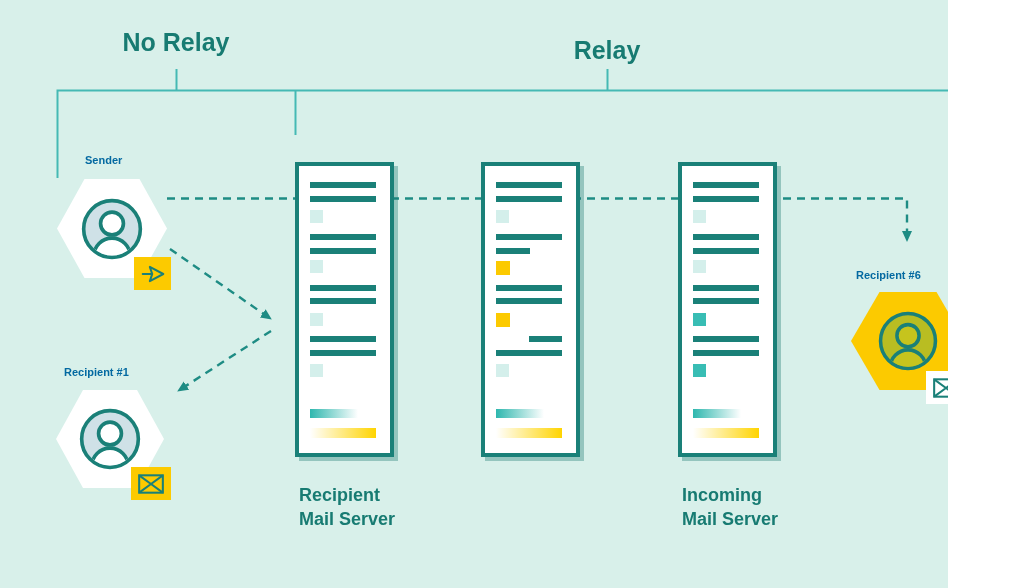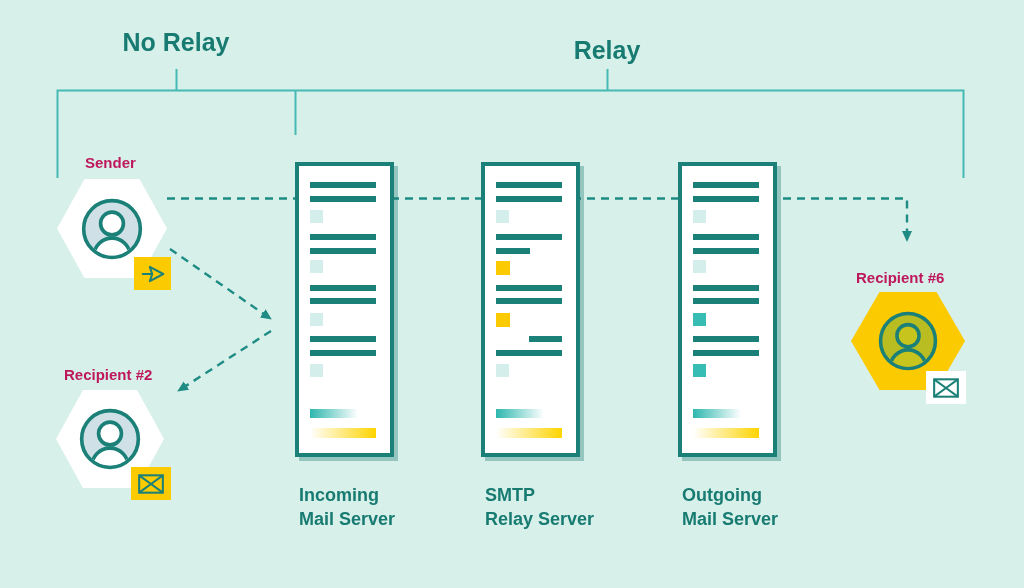--- a/index.html
+++ b/index.html
@@ -1,33 +1,33 @@
 <!DOCTYPE html>
 <html><head>
 <meta charset="utf-8">
 <style>
   html,body{margin:0;padding:0;}
   .canvas{
     position:relative;
-    width:1024px;height:588px;
+    width:948px;height:588px;
     background:#d8f0ea;
     overflow:hidden;
     font-family:"Liberation Sans", sans-serif;
   }
   
   .hdr{
     position:absolute;top:28px;width:220px;
     text-align:center;
     font-size:25px;font-weight:bold;color:#177b72;
   }
   .hdr-no-relay{left:66px;}
   .hdr-relay{left:497px;margin-top:8px;}
   .actor-label{
     position:absolute;
-    font-size:15px;font-weight:bold;color:#be185d;
+    font-size:11px;font-weight:bold;color:#0369a1;
     white-space:nowrap;
   }
   .lbl-sender{left:85px;top:154px;}
   .lbl-r1{left:64px;top:366px;}
   .lbl-r2{left:856px;top:269px;}
   .server-label{
     position:absolute;top:483px;
     font-size:18px;font-weight:bold;color:#177b72;
     line-height:24px;white-space:nowrap;
   }
@@ -126,21 +126,21 @@
         <circle cx="35" cy="65" r="20" fill="#ffffff" stroke="#1a8078" stroke-width="4"></circle>
       </g>
     </svg>
   </div>
   <div class="icon-sq icon-sq-yellow icon-plane">
     <svg width="30" height="26" viewBox="0 0 38 32">
       <path d="M6,16 L17,16 M15,7 L32,16 L15,25 L18,16 Z" fill="none" stroke="#1a8078" stroke-width="2.6" stroke-linejoin="round" stroke-linecap="round"></path>
     </svg>
   </div>
 
-  <div class="actor-label lbl-r1">Recipient #2</div>
+  <div class="actor-label lbl-r1">Recipient #1</div>
   <div class="hex hex-white hex-r1">
     <svg width="64" height="64" viewBox="0 0 70 70">
       <defs>
           <clipPath id="clipB">
             <circle cx="35" cy="35" r="29"></circle>
           </clipPath>
         </defs>
       <circle cx="35" cy="35" r="31" fill="#cfe1e7" stroke="#1a8078" stroke-width="4"></circle>
       <g clip-path="url(#clipB)">
         <circle cx="35" cy="29" r="12.5" fill="#ffffff" stroke="#1a8078" stroke-width="4"></circle>
@@ -220,25 +220,21 @@
       <div class="row bar" style="top: 132px;"></div>
       <div class="row sq-teal" style="top: 147px;"></div>
       <div class="row bar" style="top: 170px;"></div>
       <div class="row bar" style="top: 184px;"></div>
       <div class="row sq-teal" style="top: 198px;"></div>
       <div class="row grad-teal" style="top: 243px;"></div>
       <div class="row grad-yellow" style="top: 262px;"></div>
     </div>
 
   <div class="server-label server-label-1">
+    <div>Recipient</div>
+    <div>Mail Server</div>
+  </div>
+  <div class="server-label server-label-3">
     <div>Incoming</div>
     <div>Mail Server</div>
   </div>
-  <div class="server-label server-label-2">
-    <div>SMTP</div>
-    <div>Relay Server</div>
-  </div>
-  <div class="server-label server-label-3">
-    <div>Outgoing</div>
-    <div>Mail Server</div>
-  </div>
 
 </div>
 
 </body></html>

